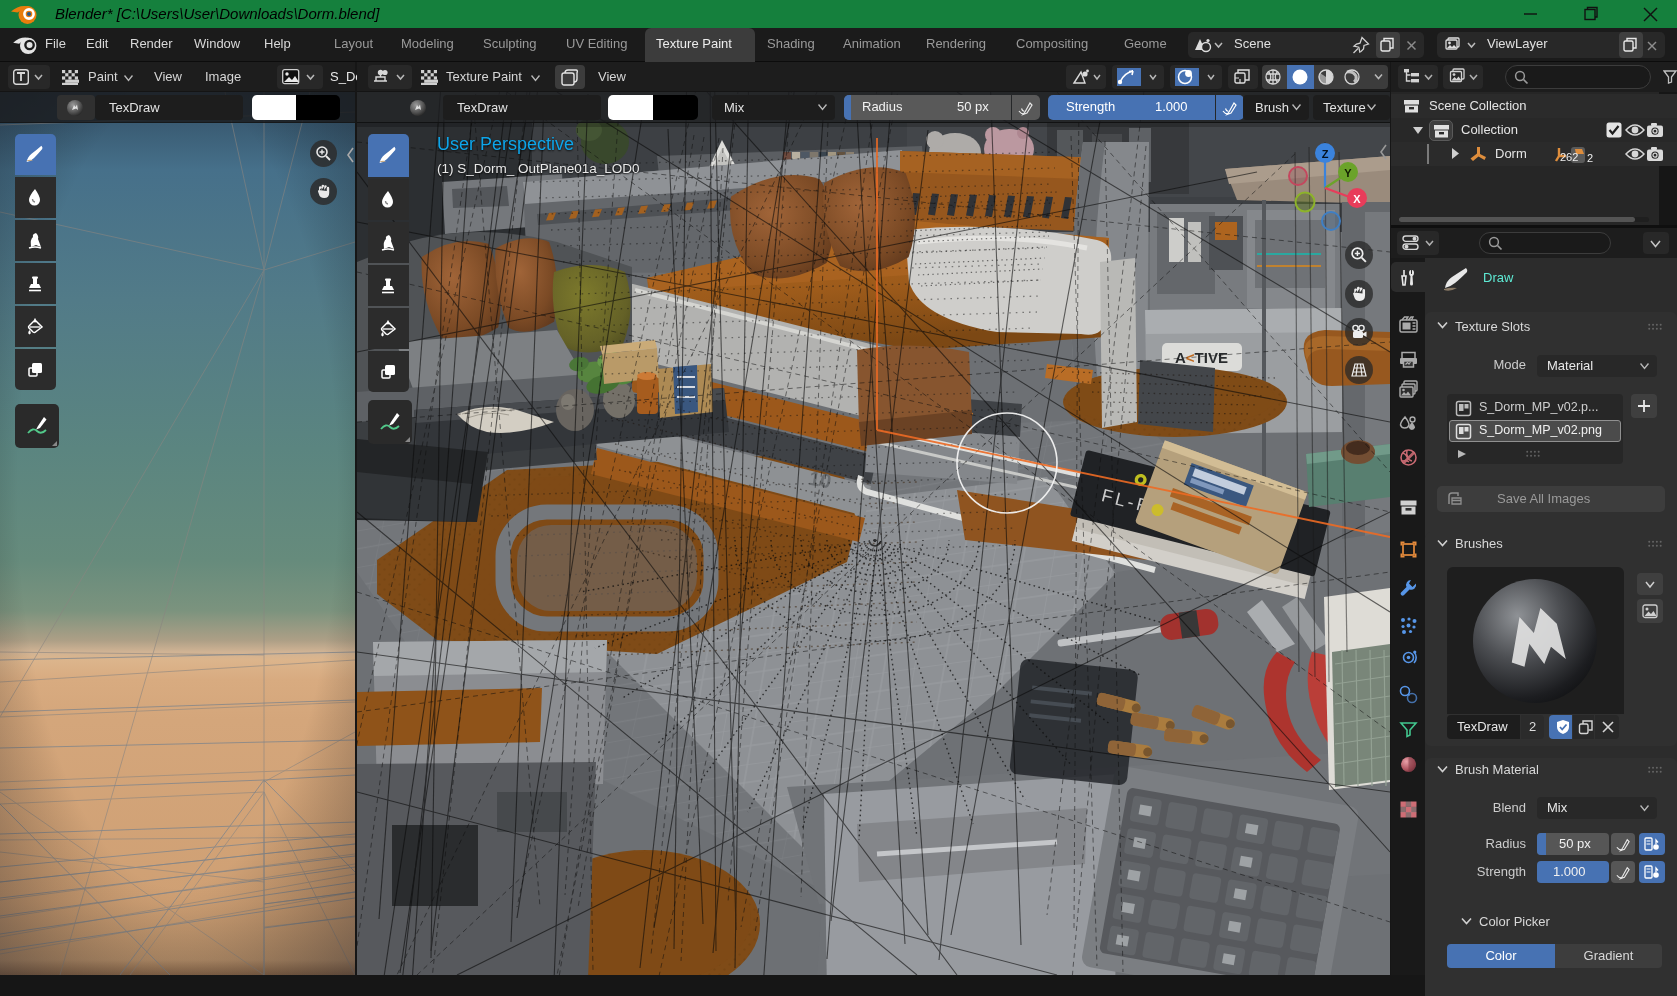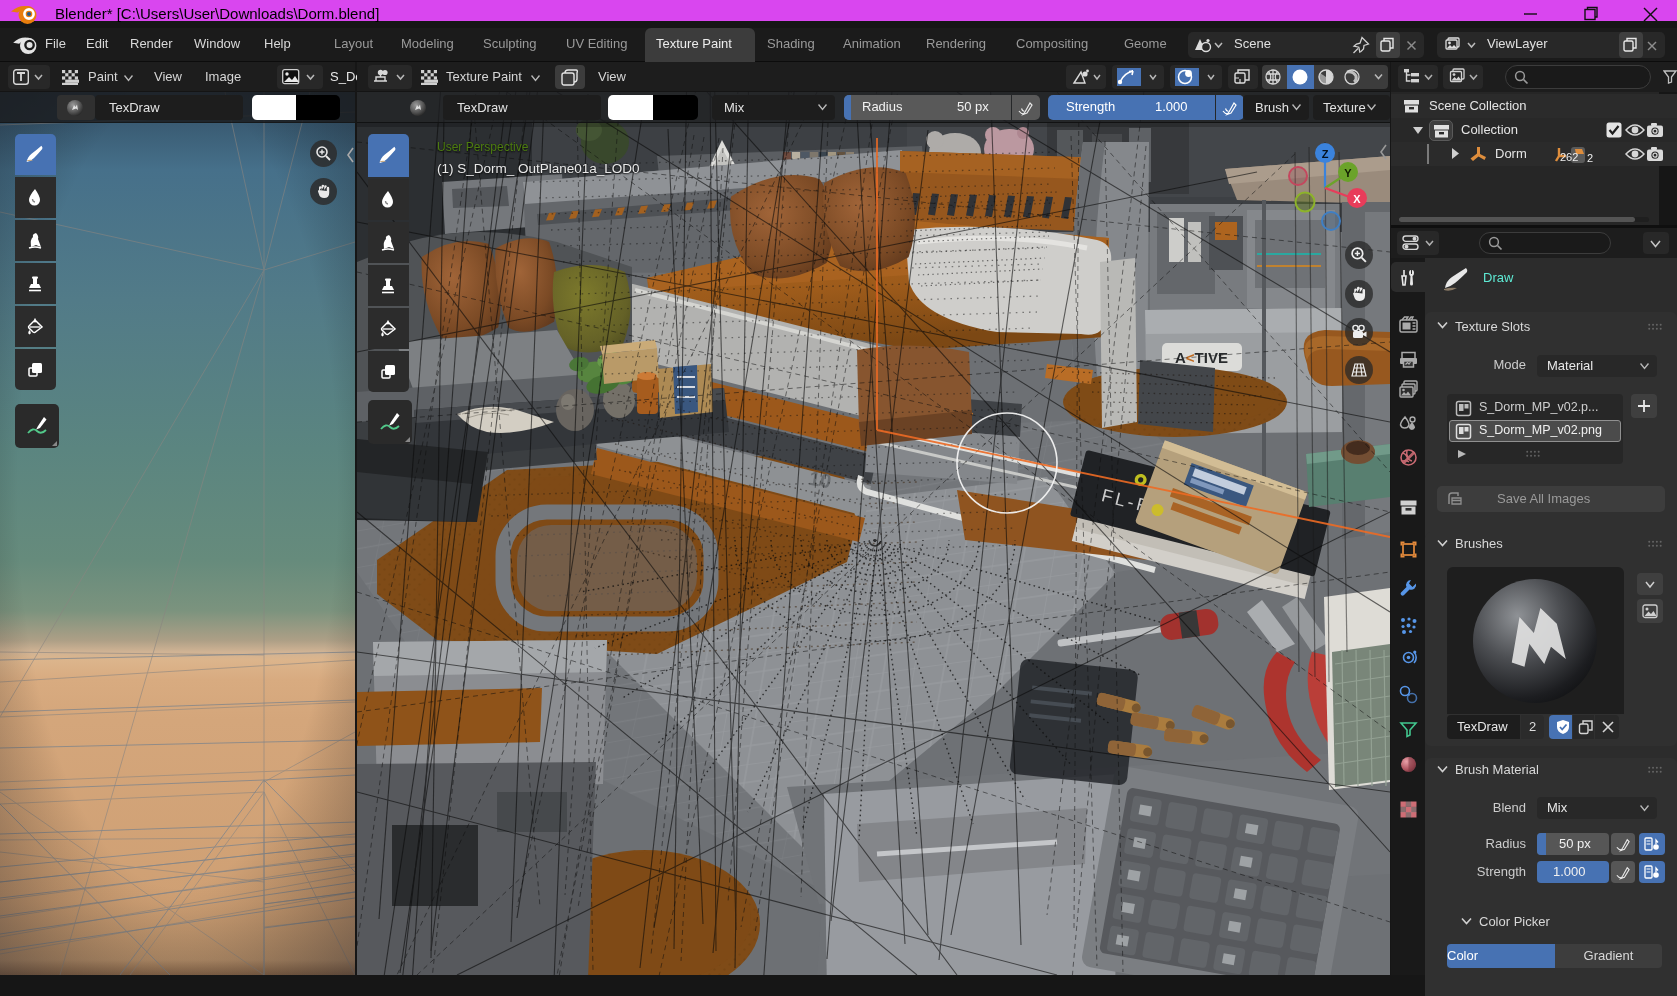--- a/index.html
+++ b/index.html
@@ -1,21 +1,21 @@
 <!DOCTYPE html>
 <html><head>
 <meta charset="utf-8">
 <style>
 html,body{margin:0;padding:0;width:1677px;height:996px;overflow:hidden;background:#161616;
 font-family:"Liberation Sans",sans-serif;-webkit-font-smoothing:antialiased;}
 *{box-sizing:border-box;}
 .abs{position:absolute;}
 #app{position:relative;width:1677px;height:996px;}
 
-#titlebar{left:0;top:0;width:1677px;height:21px;background:#d946ef;color:#000;font-size:15px;}
+#titlebar{left:0;top:0;width:1677px;height:28px;background:#15803d;color:#000;font-size:15px;font-style:italic;}
 #titlebar .txt{position:absolute;left:55px;top:5px;}
 
 #menubar{left:0;top:28px;width:1677px;height:34px;background:#1b1b1b;color:#dcdcdc;font-size:13px;border-bottom:1px solid #0c0c0c;}
 .menuitem{position:absolute;top:8px;color:#d8d8d8;}
 .wstab{position:absolute;top:8px;color:#9a9a9a;}
 .wstab.active{color:#ececec;}
 .tabbg{position:absolute;top:0;height:34px;background:#3c3c3c;border-radius:6px 6px 0 0;}
 .selbox{position:absolute;top:4px;height:26px;background:#282828;border-radius:5px;color:#e0e0e0;font-size:13px;}
 
 #statusbar{left:0;top:975px;width:1677px;height:21px;background:#202020;color:#bcbcbc;font-size:12.5px;border-top:1px solid #101010;}
@@ -1004,21 +1004,21 @@
         </svg>
       </div>
   <div class="tbtn" style="margin-top:8px;border-radius:5px;width:44px;height:44px;background:#2a2a2a">
     <svg width="24" height="24" viewBox="0 0 24 24" style="left:10px;top:10px">
           <use href="#i-curve"></use>
         </svg>
     <div style="position:absolute;right:2px;bottom:2px;width:0;height:0;border-left:5px solid transparent;border-bottom:5px solid #888"></div>
   </div>
 </div>
 
-<div class="abs" style="left:437px;top:140px;color:#4d7c0f;font-size:12px;text-shadow:0 1px 2px rgba(0,0,0,.8)">User Perspective</div>
+<div class="abs" style="left:437px;top:134px;color:#0ea5e9;font-size:18px;text-shadow:0 1px 2px rgba(0,0,0,.8)">User Perspective</div>
 <div class="abs" style="left:437px;top:161px;color:#e9e9e9;font-size:13.5px;text-shadow:0 1px 2px rgba(0,0,0,.8)">(1) S_Dorm_ OutPlane01a_LOD0</div>
 
 <svg class="abs" style="left:1275px;top:130px" width="110" height="110" viewBox="0 0 110 110">
   <g stroke-width="2.2">
     <line x1="50" y1="58" x2="50" y2="24" stroke="#3b83dd"></line>
     <line x1="50" y1="58" x2="73" y2="43" stroke="#6ba32a"></line>
     <line x1="50" y1="58" x2="80" y2="69" stroke="#e83c5a"></line>
   </g>
   <circle cx="50" cy="23" r="10" fill="#3b83dd"></circle>
       <text x="50" y="27.5" font-size="11" font-weight="bold" fill="#04111f" text-anchor="middle" font-family="Liberation Sans">Z</text>
@@ -1477,18 +1477,18 @@
           <circle cx="12" cy="11" r="2.8" fill="#fff"></circle>
           <path d="M12 8.2 V4 l2 2.5" stroke="#fff" stroke-width="1.3" fill="none"></path>
         </svg>
   </div>
 
   <svg class="abs" style="left:70px;top:689px" width="11" height="8" viewBox="0 0 11 8">
         <path d="M1 1.5 l4.5 5 L10 1.5" stroke="#d0d0d0" stroke-width="1.6" fill="none"></path>
       </svg>
   <span class="panelhdr" style="left:88px;top:686px">Color Picker</span>
 
-  <div class="abs" style="left:56px;top:716px;width:108px;height:24px;background:#4772b3;border-radius:4px 0 0 4px;text-align:left;line-height:24px;color:#fff">Color</div>
+  <div class="abs" style="left:56px;top:716px;width:108px;height:24px;background:#4772b3;border-radius:4px 0 0 4px;text-align:center;line-height:24px;color:#fff">Color</div>
   <div class="abs" style="left:164px;top:716px;width:107px;height:24px;background:#3d3d3d;border-radius:0 4px 4px 0;text-align:center;line-height:24px;color:#d8d8d8">Gradient</div>
 </div>
 
 
 </div>
 
 </body></html>

